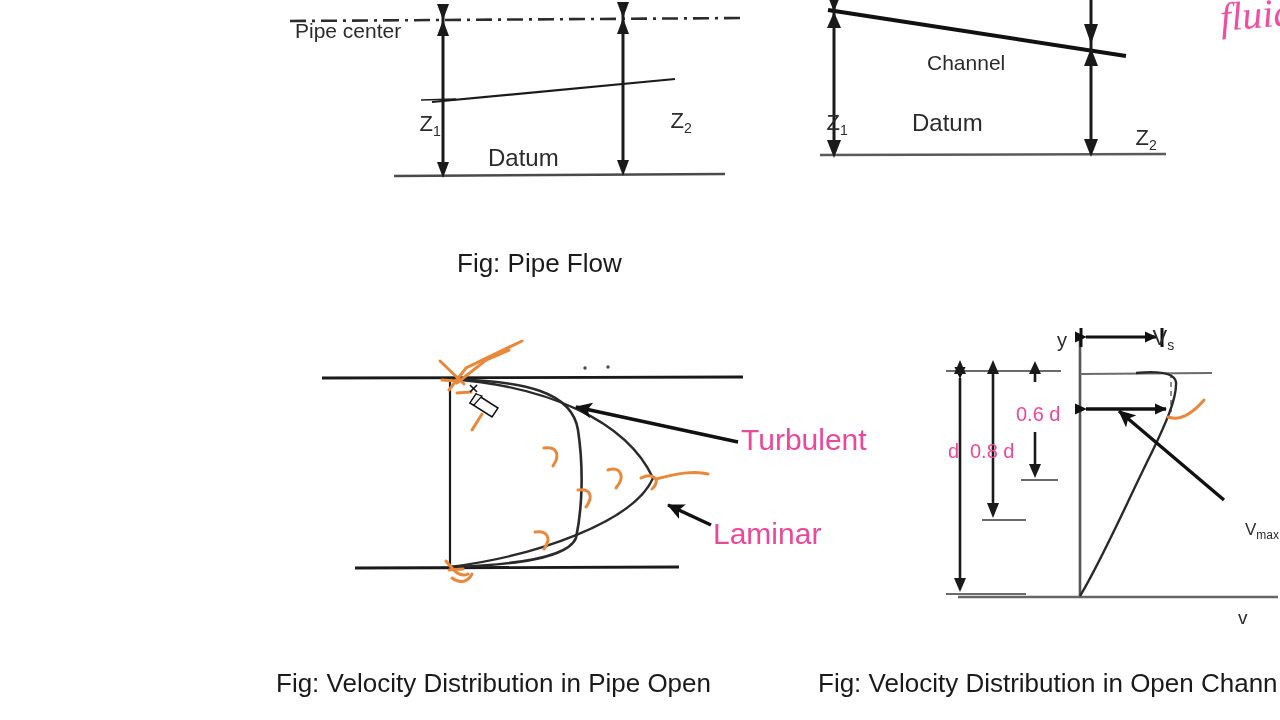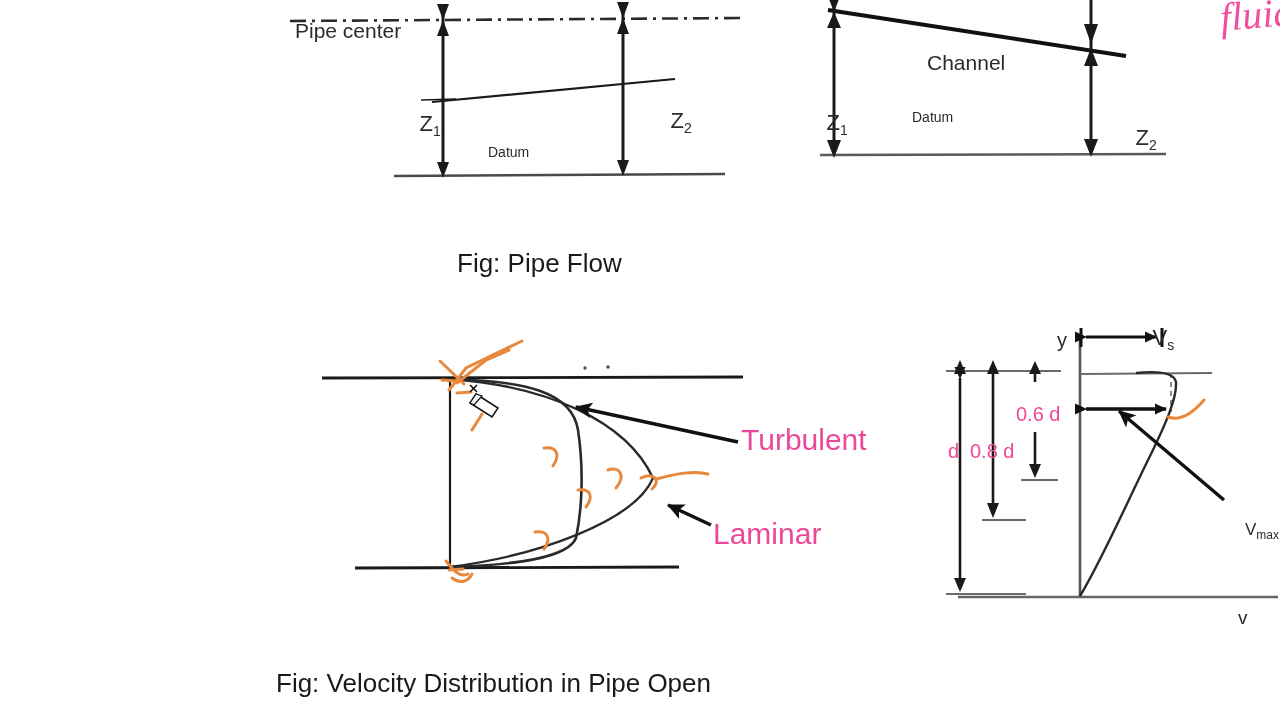--- a/index.html
+++ b/index.html
@@ -10,21 +10,21 @@
   .stage{position:absolute;left:0;top:0;width:1280px;height:720px;margin-left:16px;}
   svg.layer{position:absolute;left:0;top:0;width:1280px;height:720px;}
   .txt{position:absolute;white-space:pre;}
 
   
   .lbl-dark{color:#2b2b2b;font-family:"Liberation Sans", sans-serif;}
   .lbl-navy{color:#ec4899;font-family:"Liberation Sans", sans-serif;}
   .caption{color:#1a1a1a;font-family:"Liberation Sans", sans-serif;font-size:26px;}
 
   .pipe-center{font-size:21px;}
-  .datum{font-size:14px;text-align:center;}
+  .datum{font-size:24px;text-align:center;}
   .channel{font-size:21px;}
   .zlab{font-size:22px;}
   .zsub{font-size:14px;vertical-align:sub;}
   .vs-lab{font-size:22px;}
   .vs-sub{font-size:14px;vertical-align:sub;}
   .ylab{font-size:20px;}
   .dims{font-size:20px;}
   .vmax{font-size:17px;}
   .vmax-sub{font-size:12px;vertical-align:sub;}
   .vaxis{font-size:19px;}
@@ -242,20 +242,21 @@
   <div class="txt lbl-navy dims" style="left:954px;top:440px;">0.8 d</div>
   <div class="txt lbl-navy dims" style="left:1000px;top:403px;">0.6 d</div>
 
   <div class="txt lbl-dark vmax" style="left:1210px;top:500px;">
     <span>V</span><span class="vmax-sub">max</span>
   </div>
 
   <div class="txt lbl-dark vaxis" style="left:1222px;top:607px;">v</div>
 
   <div class="txt caption" style="left:260px;top:668px;">Fig: Velocity Distribution in Pipe Open</div>
+  <div class="txt caption" style="left:802px;top:668px;">Fig: Velocity Distribution in Open Chann</div>
 
   <div class="ink-pink" style="left:1206px;top:-6px;">fluid su</div>
 
   <svg class="layer" viewBox="0 0 1280 720" xmlns="http://www.w3.org/2000/svg">
     <g transform="translate(452,383)">
       <path d="M2,2 L9,9" stroke="#111111" stroke-width="1.6"></path>
       <path d="M9,2 L2,9" stroke="#111111" stroke-width="1.6"></path>
       <path d="M8,11 L30,25 L24,34 L2,20 Z" fill="#ffffff" stroke="#111111" stroke-width="1.5"></path>
       <path d="M8,11 L14,13 L6,22 L2,20 Z" fill="#f2f2f2" stroke="#111111" stroke-width="1.2"></path>
     </g>

